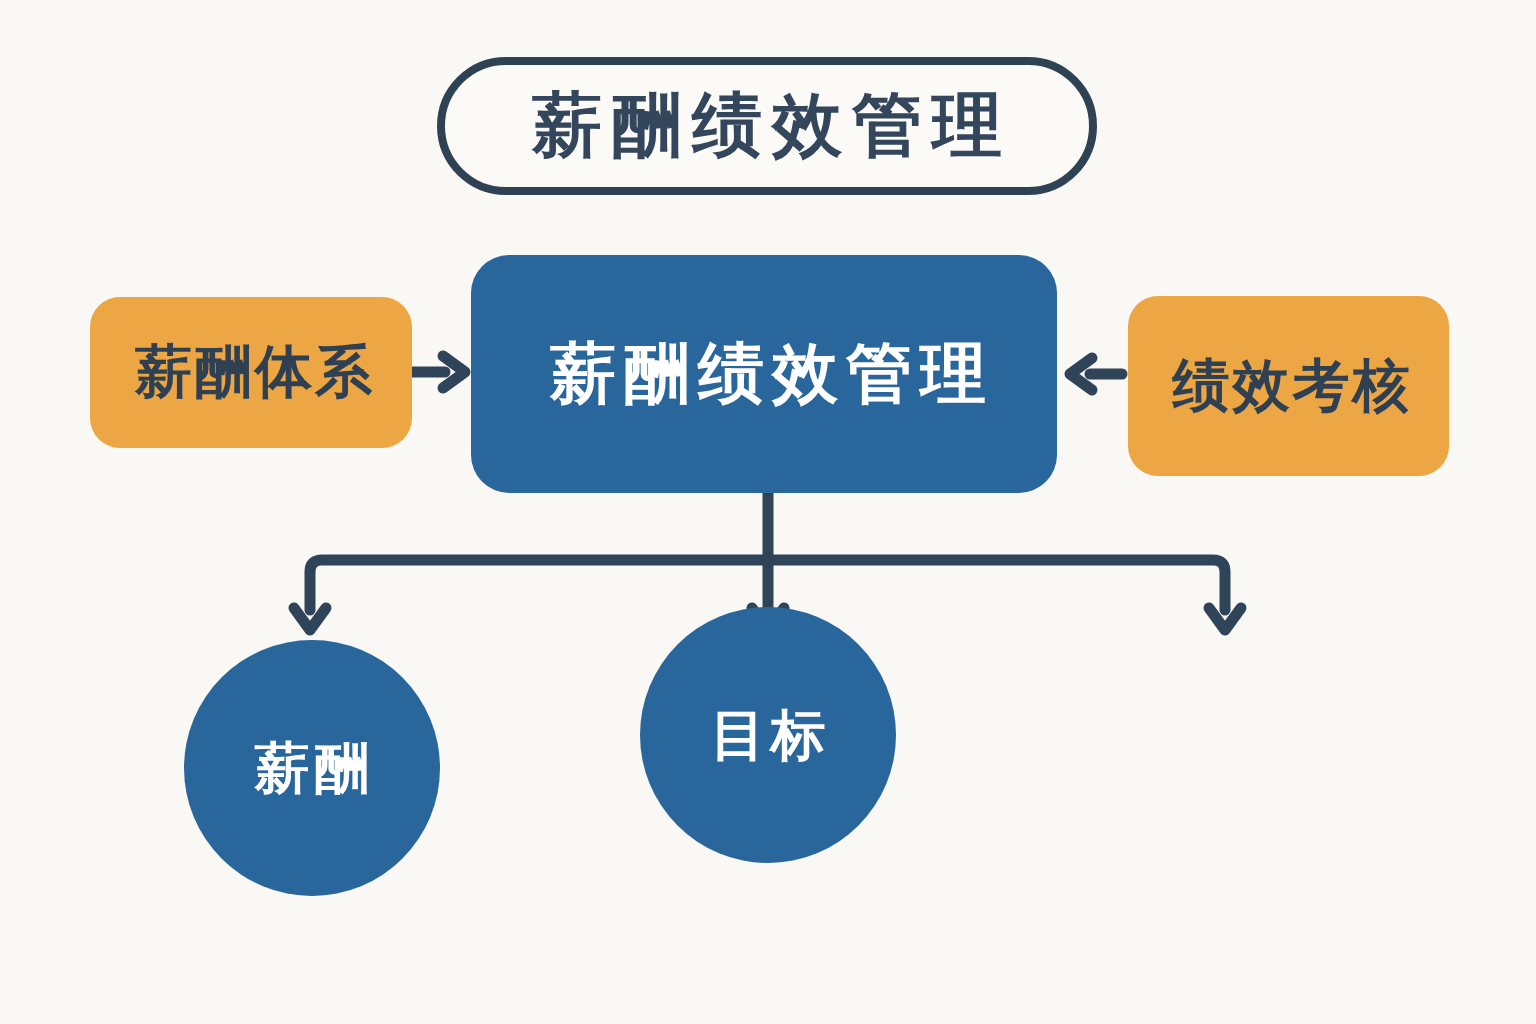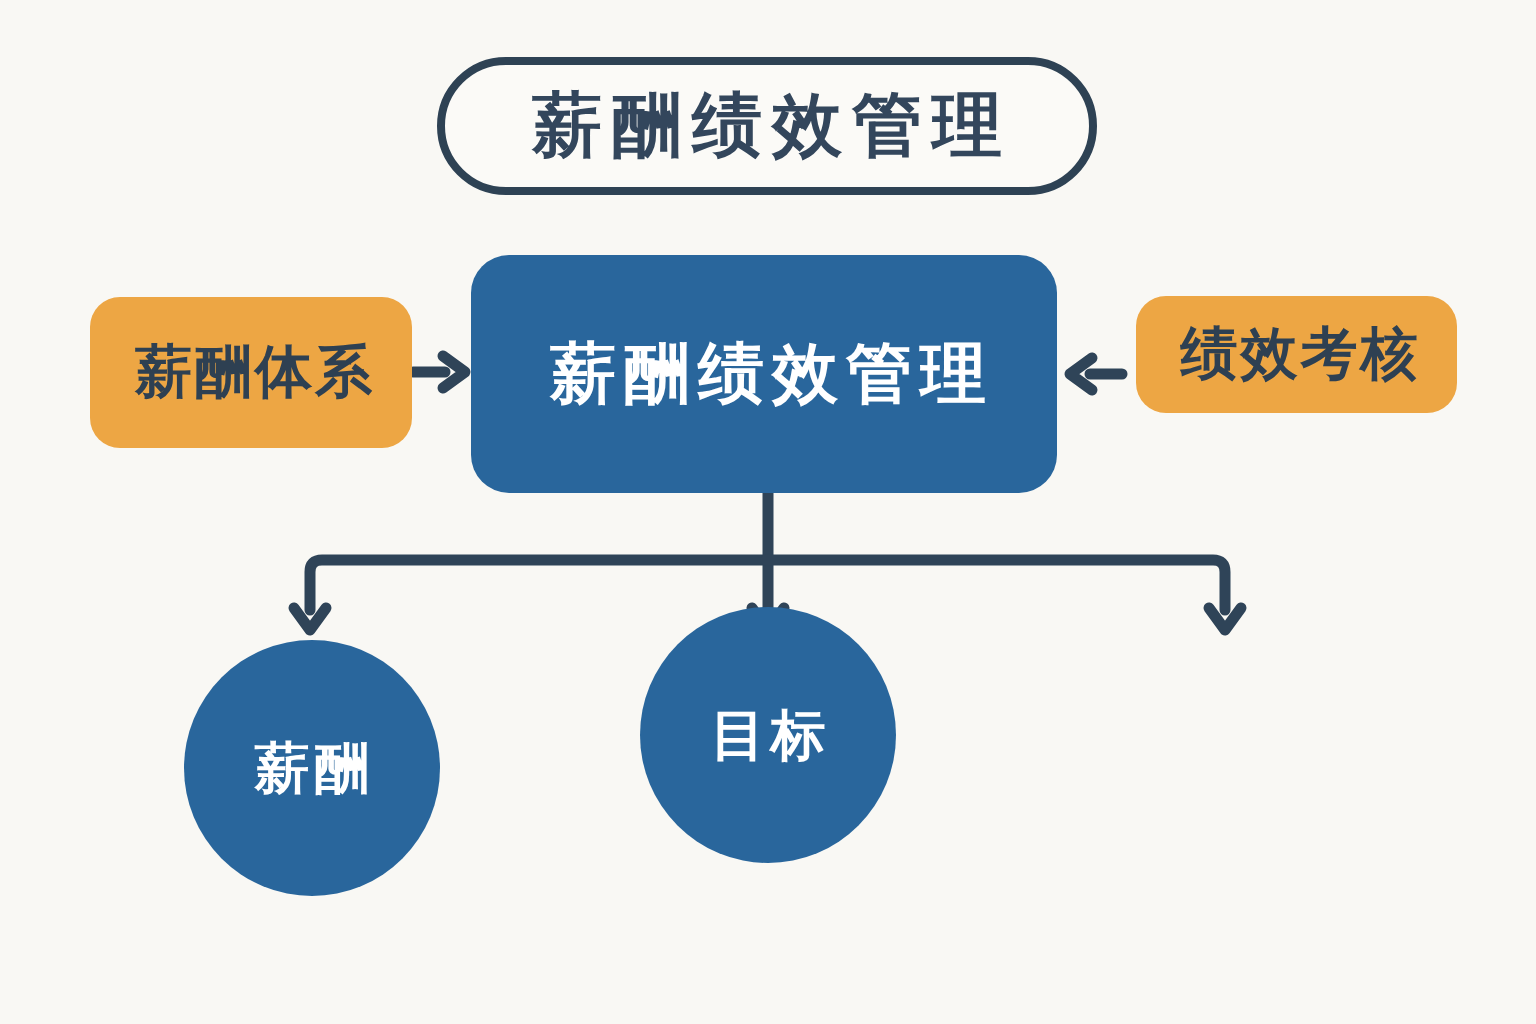--- a/index.html
+++ b/index.html
@@ -55,21 +55,21 @@
     border-radius: 30px;
   }
   .box-orange .txt {
     font-size: 57px;
     font-weight: 800;
     color: #2E4052;
     letter-spacing: 3px;
     white-space: nowrap;
   }
   .box-left  { left: 90px;   top: 297px; width: 322px; height: 151px; }
-  .box-right { left: 1128px; top: 296px; width: 321px; height: 117px; margin-left: 8px; }
+  .box-right { left: 1128px; top: 296px; width: 321px; height: 180px; }
   .box-center {
     left: 471px;
     top: 255px;
     width: 586px;
     height: 238px;
     background: #29669C;
     border-radius: 38px;
   }
   .box-center .txt {
     font-size: 66px;

